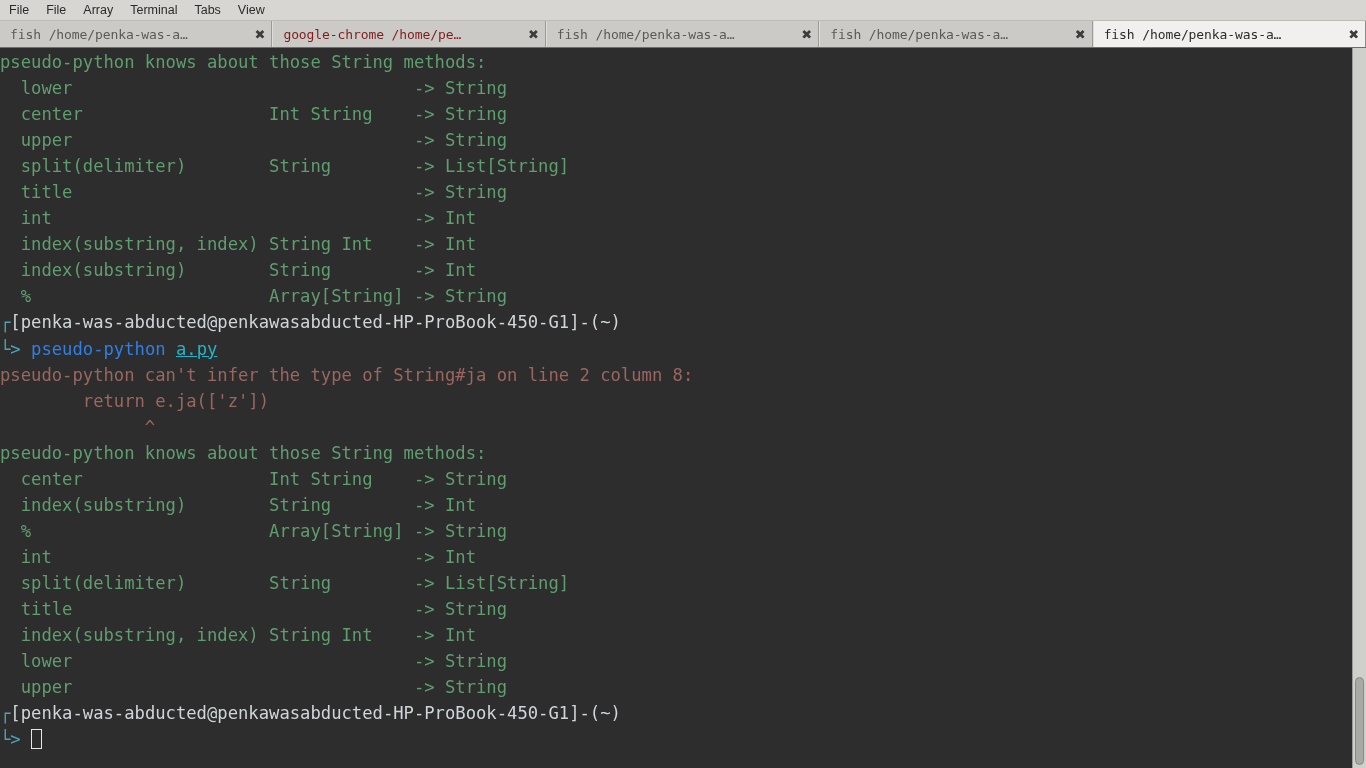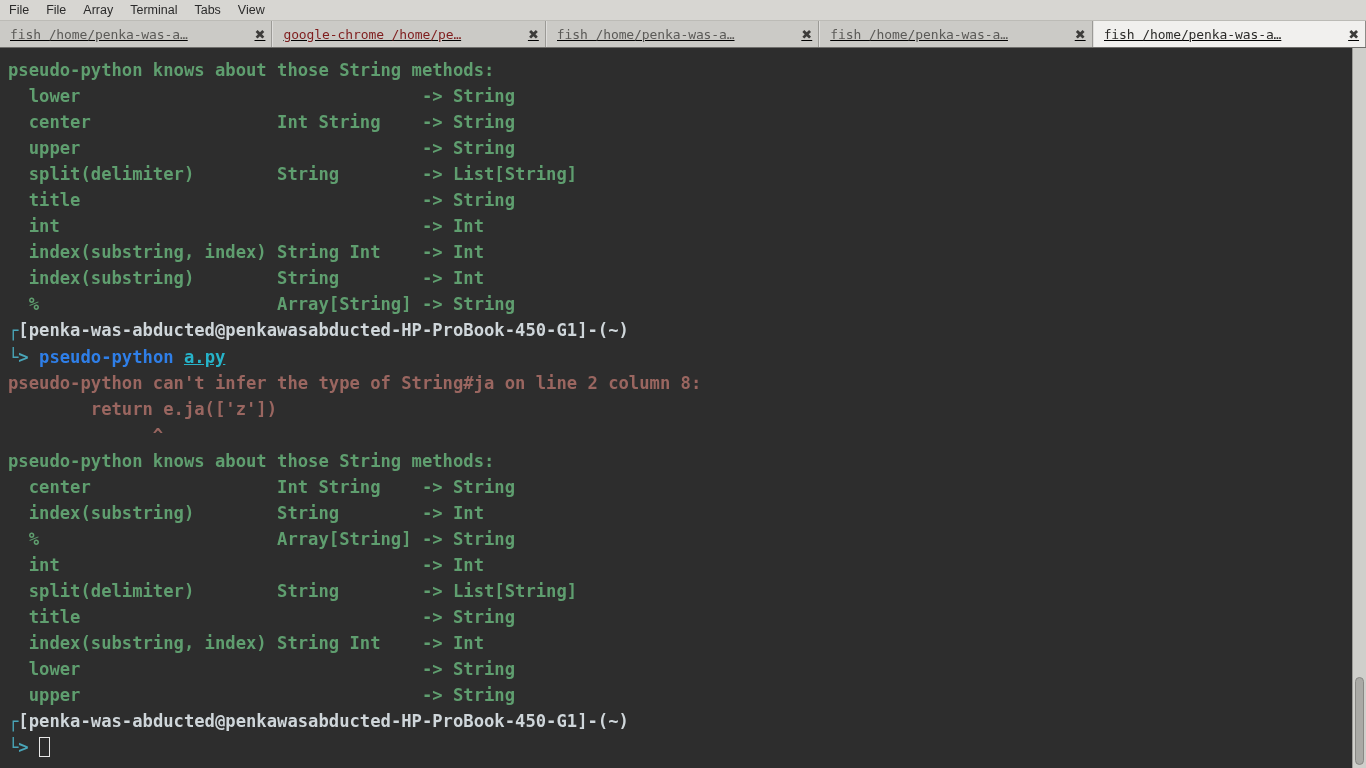--- a/index.html
+++ b/index.html
@@ -57,21 +57,20 @@
     min-width: 0;
     display: flex;
     align-items: center;
     background: #cbcac6;
     border-right: 1px solid #9b9a96;
     border-left: 1px solid #dedddb;
     box-sizing: border-box;
     padding: 0 6px 0 10px;
     position: relative;
     overflow: hidden;
-    text-decoration: underline;
   }
   .tab:first-child { border-left: none; }
   .tab.active {
     background: #f1f0ee;
     border-right: 1px solid #8d8c88;
   }
   .tab-label {
     font-family: "DejaVu Sans Mono", monospace;
     font-size: 13px;
     color: #5b5a57;
@@ -99,23 +98,22 @@
     flex: 1 1 auto;
     display: flex;
     background: #2d2d2d;
     min-height: 0;
     position: relative;
   }
   .terminal {
     flex: 1 1 auto;
     background: #2d2d2d;
     overflow: hidden;
-    padding: 8px;
-    position: relative;
-    font-weight: bold;
+    padding: 0;
+    position: relative;
   }
   pre.screen {
     margin: 0;
     padding: 1px 0 0 0;
     font-family: "DejaVu Sans Mono", monospace;
     font-size: 17.2px;
     line-height: 26.05px;
     color: #5f9e6f;
     white-space: pre;
     letter-spacing: 0px;

